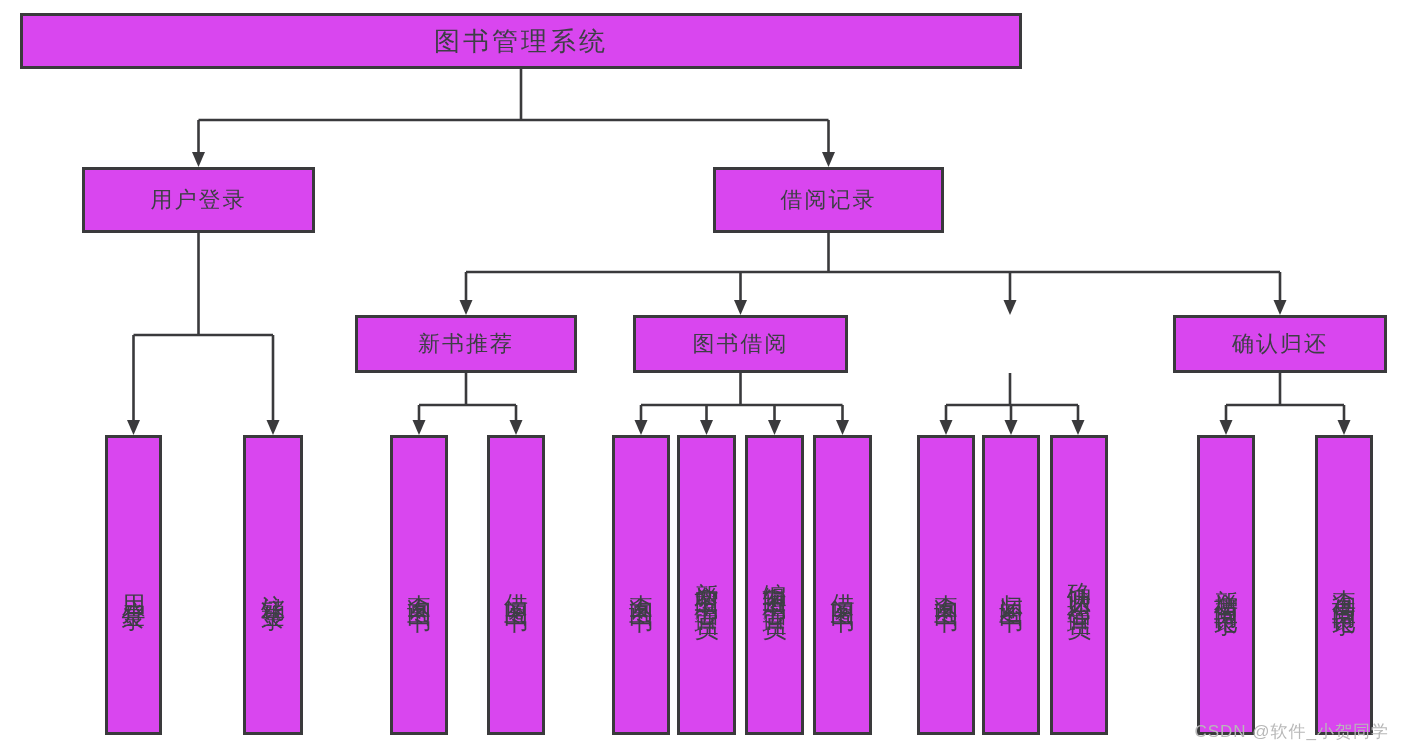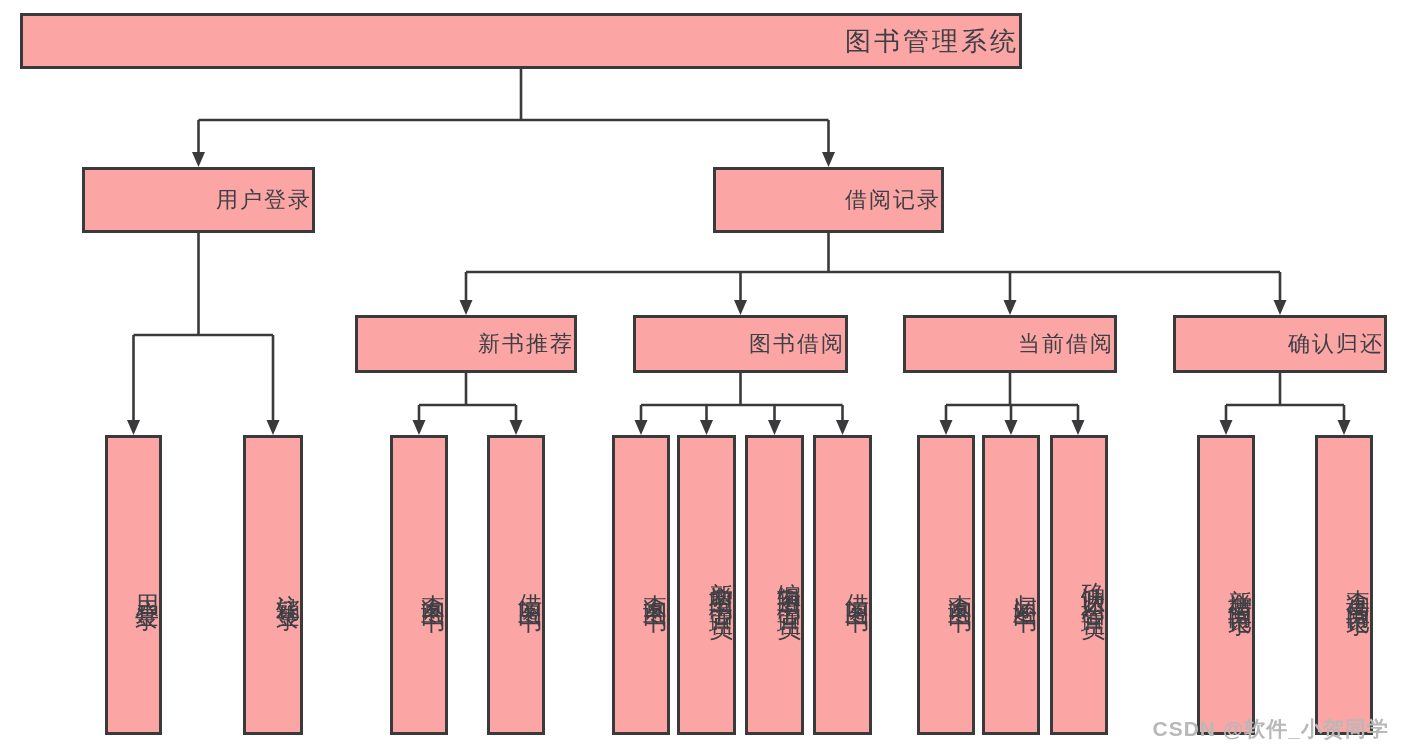--- a/index.html
+++ b/index.html
@@ -14,43 +14,42 @@
     width:1405px;height:747px;
     background:#ffffff;
     overflow:hidden;
   }
   #connectors{position:absolute;left:0;top:0;width:1405px;height:747px;}
   #connectors .lines{stroke:var(--line);stroke-width:2.6;fill:none;}
   #connectors .arrows{fill:var(--line);stroke:none;}
   .box{
     position:absolute;
     box-sizing:border-box;
-    background:#fca5a5;
+    background:#d946ef;
     border:3px solid var(--line);
-    display:flex;align-items:center;justify-content:flex-end;
+    display:flex;align-items:center;justify-content:center;
     color:var(--text);
   }
   .title-label{font-size:26px;letter-spacing:3px;}
   .h-label{font-size:22px;letter-spacing:2px;}
   .v-box .v-label{
     writing-mode:vertical-rl;
     text-orientation:mixed;
     font-size:24px;
     letter-spacing:5px;
     line-height:1;
   }
   #watermark{
     position:absolute;
     right:16px;bottom:4px;
-    font-size:21px;
+    font-size:17px;
     color:var(--watermark);
     letter-spacing:1px;
     z-index:10;
     white-space:nowrap;
-    font-weight:bold;
   }
 </style>
 </head>
 <body>
 
 <div id="stage">
 
   <svg id="connectors" width="1405" height="747" viewBox="0 0 1405 747" xmlns="http://www.w3.org/2000/svg">
     <g class="lines">
 
@@ -127,23 +126,20 @@
   <div class="box" style="left:713px;top:167px;width:231px;height:66px;">
     <span class="h-label">借阅记录</span>
   </div>
 
   <div class="box" style="left:355px;top:315px;width:222px;height:58px;">
     <span class="h-label">新书推荐</span>
   </div>
   <div class="box" style="left:633px;top:315px;width:215px;height:58px;">
     <span class="h-label">图书借阅</span>
   </div>
-  <div class="box" style="left:903px;top:315px;width:214px;height:58px;">
-    <span class="h-label">当前借阅</span>
-  </div>
   <div class="box" style="left:1173px;top:315px;width:214px;height:58px;">
     <span class="h-label">确认归还</span>
   </div>
 
   <div class="box v-box" style="left:105px;top:435px;width:57px;height:300px;">
     <span class="v-label">用户登录</span>
   </div>
   <div class="box v-box" style="left:243px;top:435px;width:60px;height:300px;">
     <span class="v-label">注销登录</span>
   </div>

